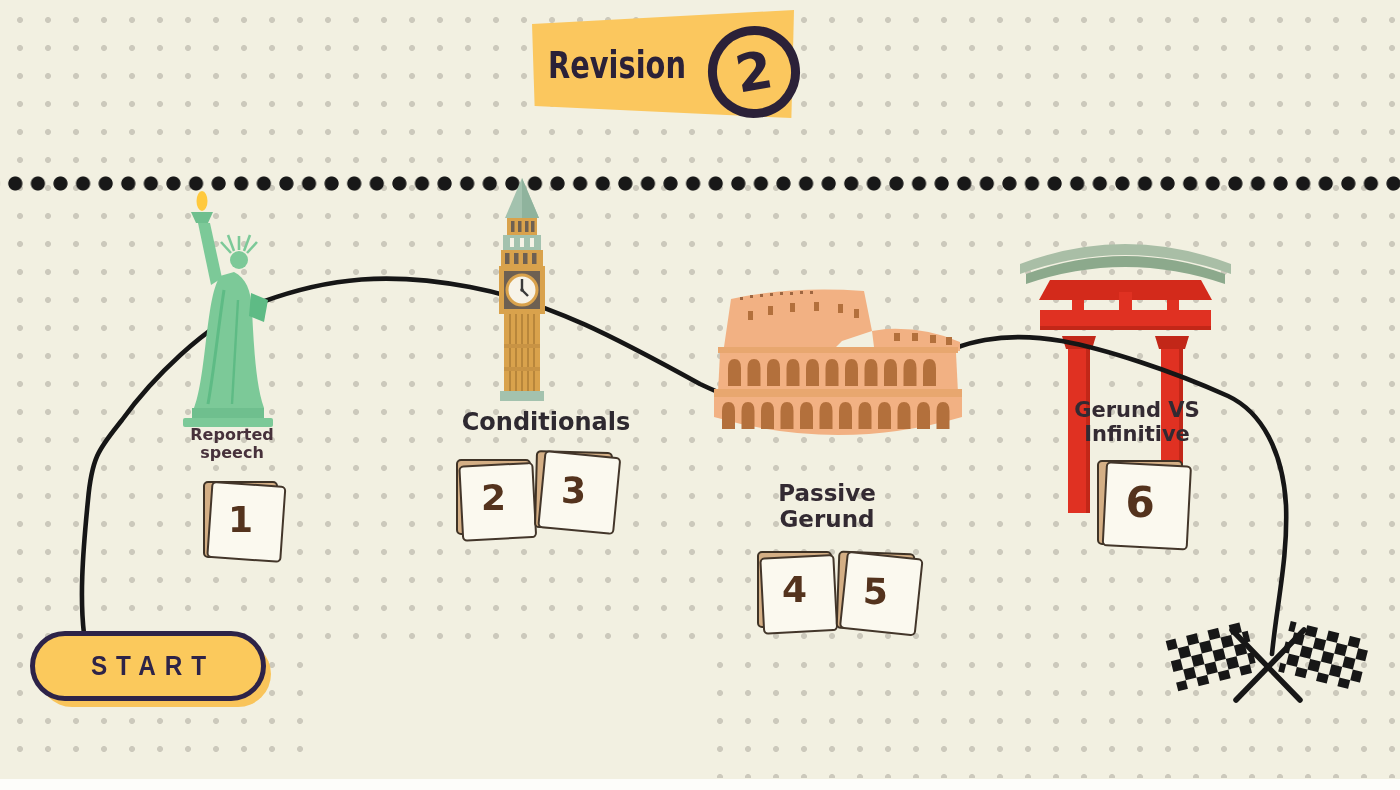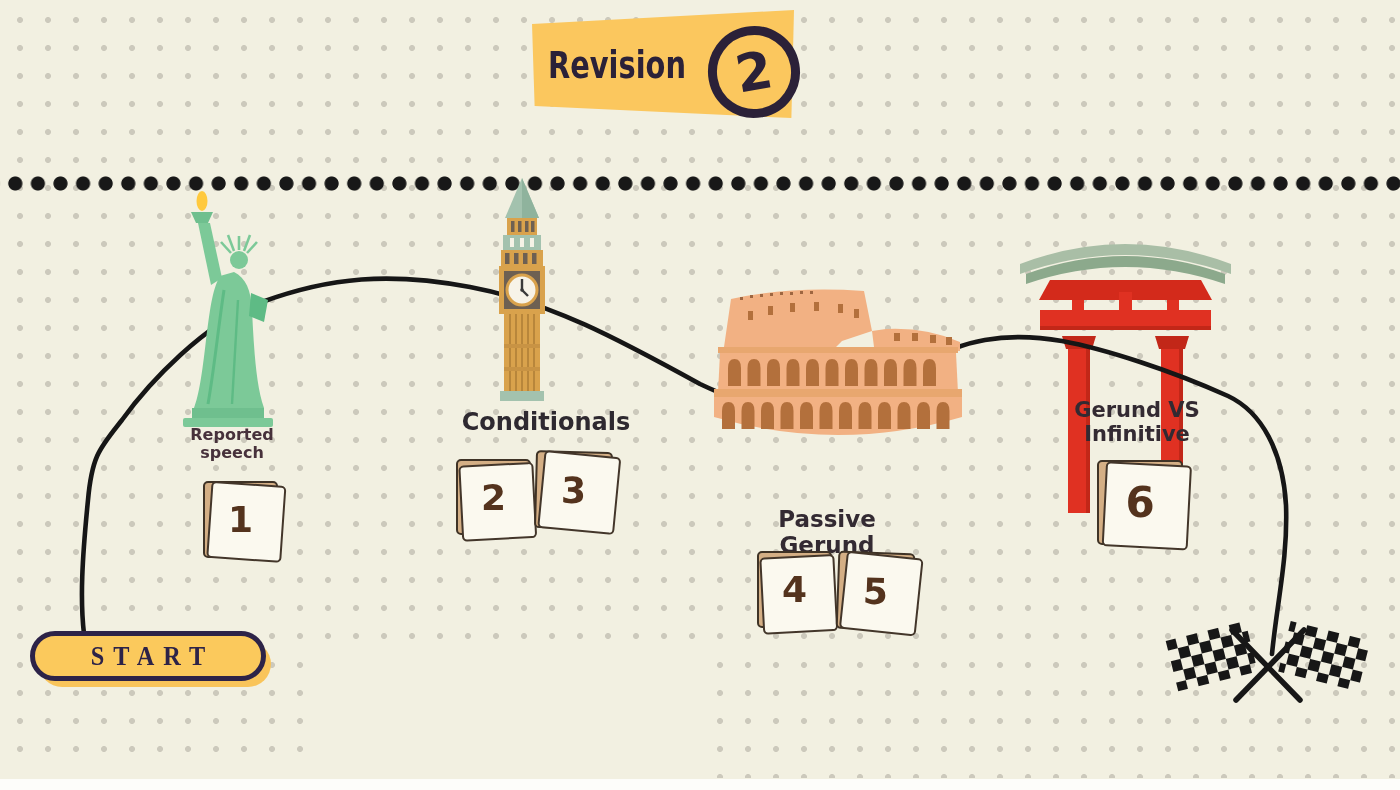--- a/index.html
+++ b/index.html
@@ -52,21 +52,21 @@
     font-size:52px;font-weight:800;color:#2B2138;transform:rotate(-10deg);
   }
 
   
   .station-label{
     position:absolute;z-index:4;text-align:center;
     font-weight:800;color:#392C38;line-height:1.14;
   }
   #label-reported{left:158px;top:426px;width:148px;font-size:16px;color:#47313B;}
   #label-conditionals{left:442px;top:409px;width:182px;font-size:24px;color:#2E2930;margin-left:13px;}
-  #label-passive{left:752px;top:506px;width:150px;font-size:23px;color:#332A32;}
+  #label-passive{left:752px;top:480px;width:150px;font-size:23px;color:#332A32;}
   #label-gerund{left:1058px;top:399px;width:158px;font-size:21px;color:#332A32;}
 
   
   .card{
     position:absolute;z-index:5;box-sizing:border-box;
     background:#D4AF85;border:2px solid #3F3326;border-radius:5px;
     display:flex;align-items:center;justify-content:center;
     font-weight:800;color:#54331D;font-size:36px;cursor:pointer;
   }
   .card::before{
@@ -79,25 +79,25 @@
   #card-2::before{transform:rotate(-3deg) translate(4px,5px);}
   #card-3{left:535px;top:451px;width:77px;height:78px;transform:rotate(1.5deg);}
   #card-4{left:757px;top:551px;width:75px;height:77px;}
   #card-4::before{transform:rotate(-3deg) translate(4px,5px);}
   #card-5{left:837px;top:552px;width:77px;height:78px;transform:rotate(2deg);}
   #card-6{left:1097px;top:460px;width:86px;height:85px;font-size:42px;}
   #card-6::before{transform:rotate(3deg) translate(7px,3px);}
 
   
   .start-button{
-    position:absolute;left:30px;top:631px;width:236px;height:50px;z-index:5;
+    position:absolute;left:30px;top:631px;width:236px;height:70px;z-index:5;
     background:#FBC95C;border:5px solid #2D2348;border-radius:38px;
     box-shadow:7px 8px 0 -2px #F9C45A;box-sizing:border-box;cursor:pointer;
     display:flex;align-items:center;justify-content:center;
-    font-family:Liberation Serif, serif;font-weight:700;
+    font-family:Liberation Sans, sans-serif;font-weight:700;
     font-size:27px;letter-spacing:10px;color:#2D2348;padding-left:10px;
     transform-origin:center;
   }
   .start-button span{transform:scaleX(.9);display:inline-block;}
 
   #flags-svg{position:absolute;left:1158px;top:608px;z-index:4;}
 </style>
 </head>
 <body>
 

